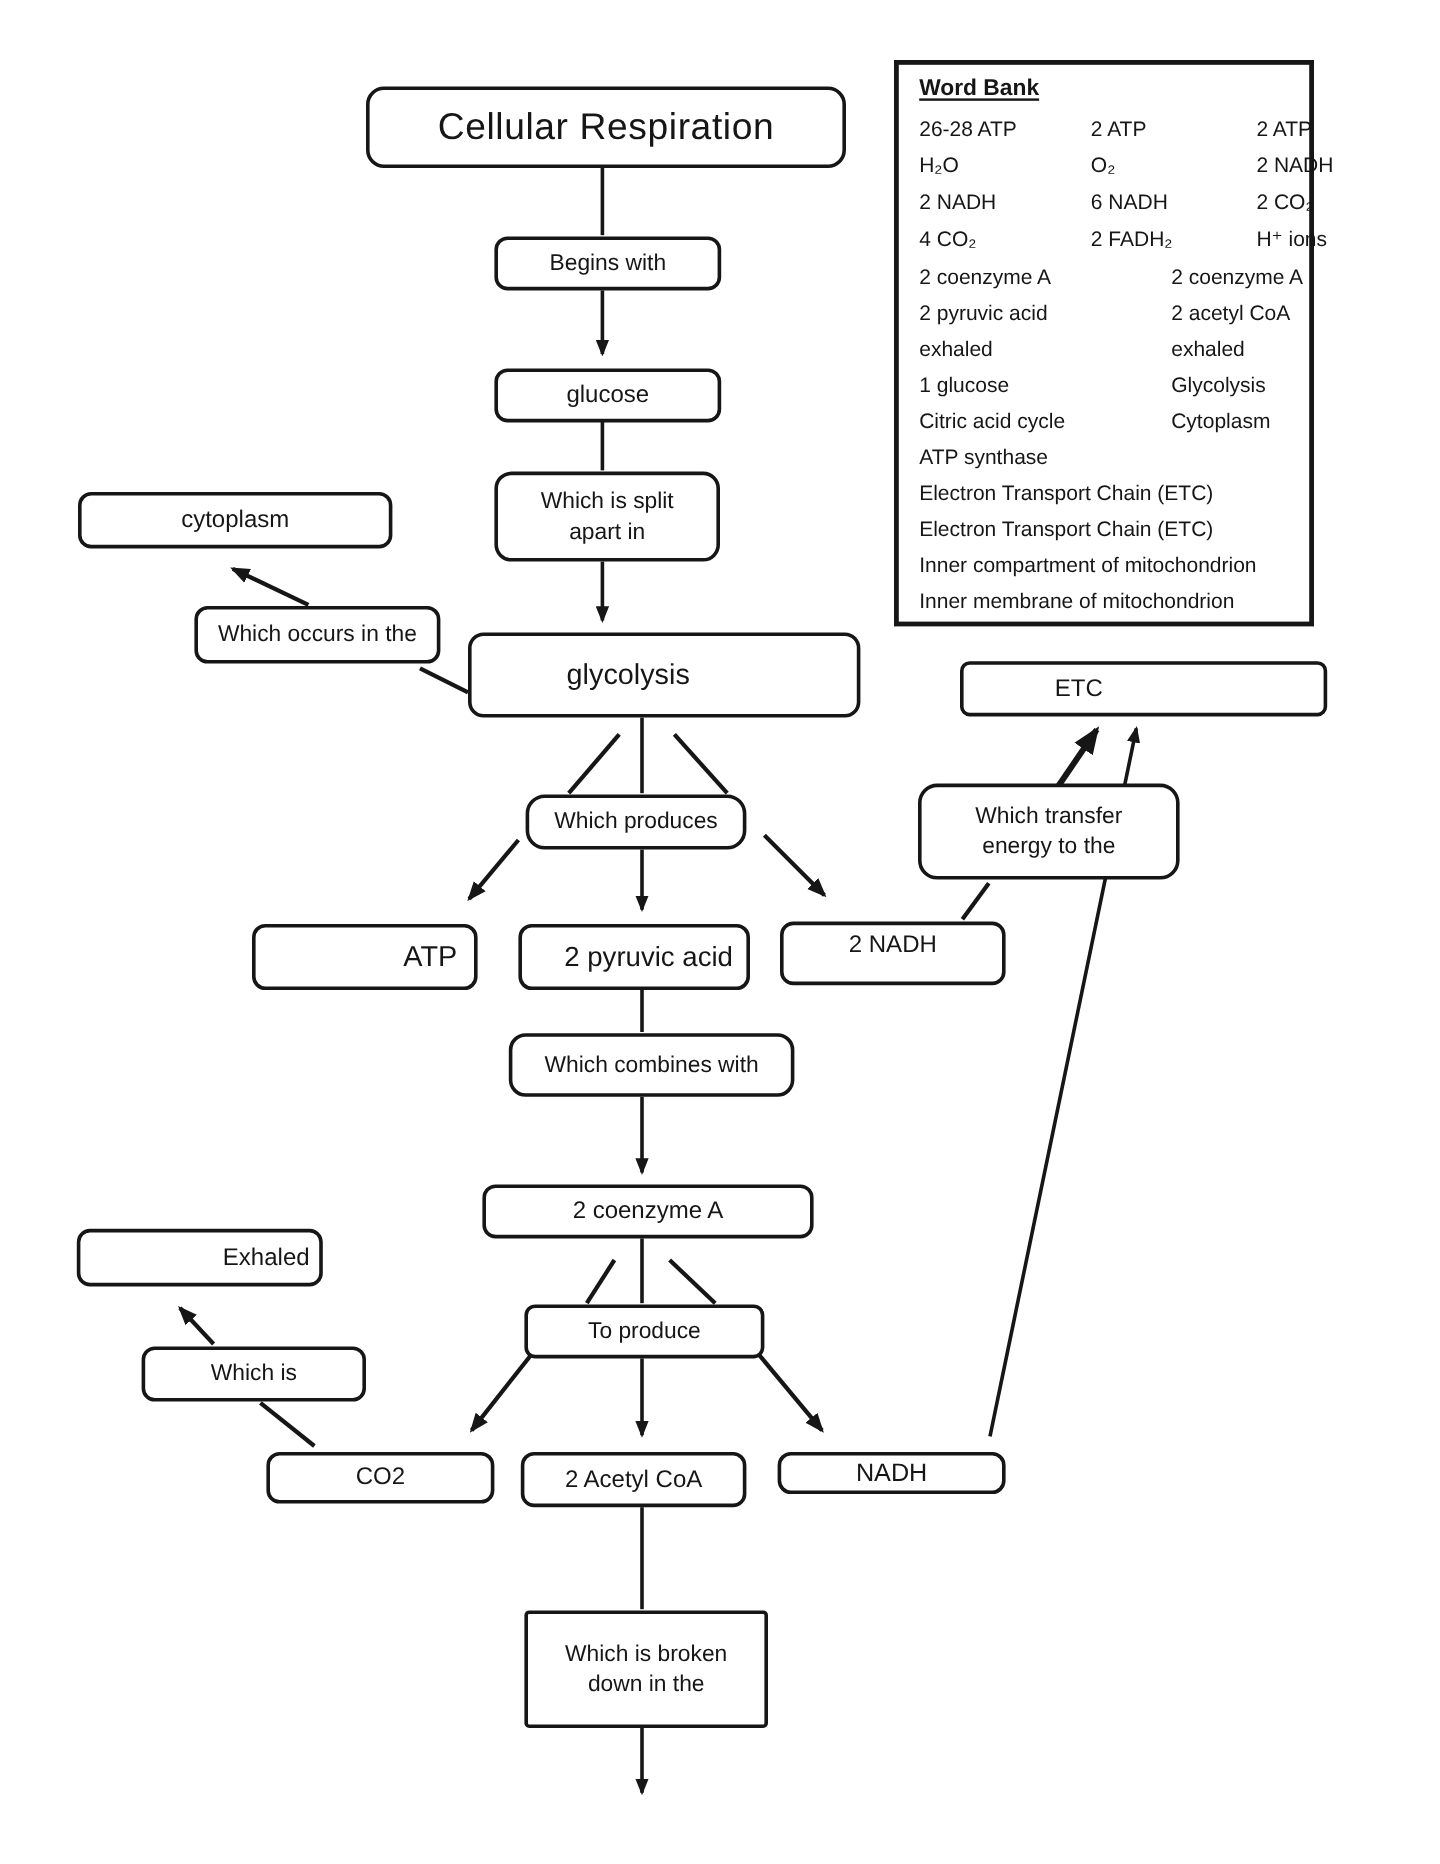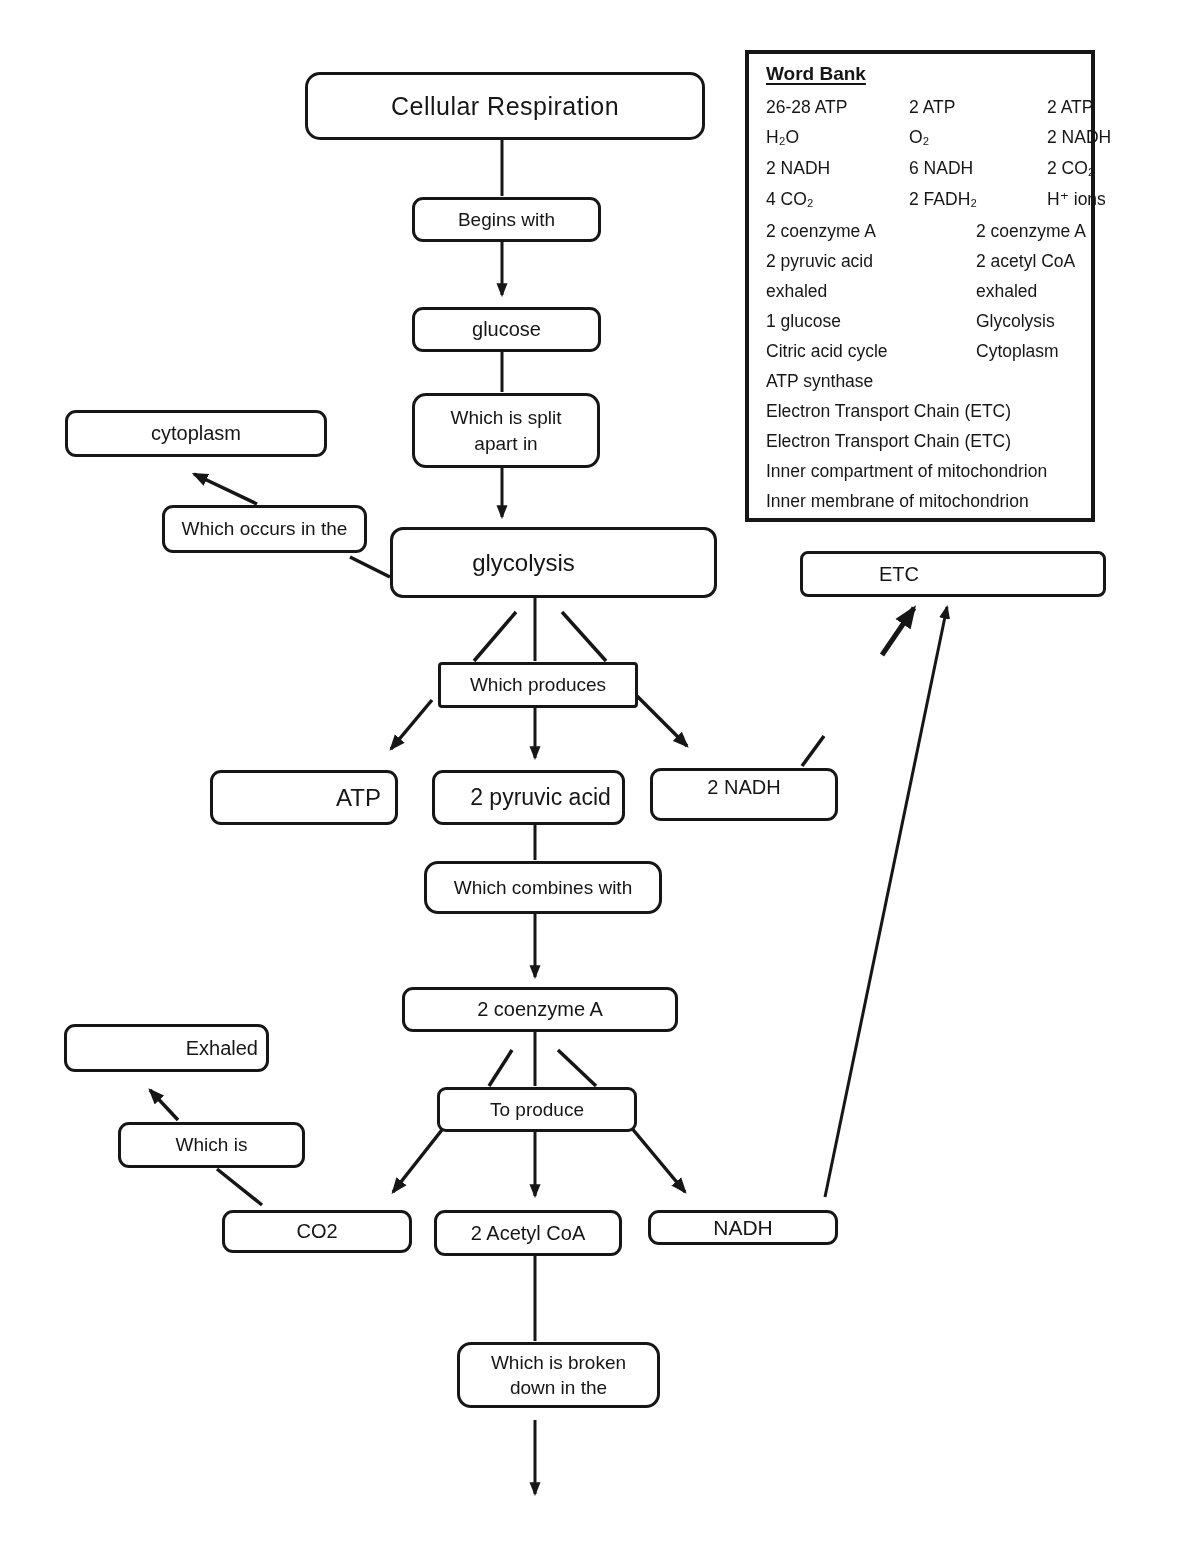--- a/index.html
+++ b/index.html
@@ -27,21 +27,21 @@
     border-radius: 11px;
     display: flex;
     align-items: center;
     justify-content: center;
     text-align: center;
     font-size: 19px;
     line-height: 1.32;
     color: #161616;
   }
   .node.answer { font-size: 20px; }
-  .title-node { border-radius: 15px; font-size: 25px; letter-spacing: 0.5px; }
+  .title-node { border-radius: 15px; font-size: 31px; letter-spacing: 0.5px; }
   .multiline { flex-direction: column; }
   .align-right { justify-content: flex-end; padding-right: 14px; }
   .align-top { align-items: flex-start; padding-top: 3px; }
   .align-left { justify-content: flex-start; padding-left: 76px; }
   
   #wordbank {
     position: absolute;
     left: 745px; top: 50px;
     width: 350px; height: 472px;
     border: 4px solid #161616;
@@ -117,22 +117,26 @@
   </div>
 
   <div class="node answer" style="left:65px;top:410px;width:262px;height:47px">cytoplasm</div>
 
   <div class="node" style="left:162px;top:505px;width:205px;height:48px">Which occurs in the</div>
 
   <div class="node answer" style="left:390px;top:527px;width:327px;height:71px;font-size:24px;border-radius:13px;padding-right:60px">glycolysis</div>
 
   <div class="node answer align-left" style="left:800px;top:551px;width:306px;height:46px;border-radius:8px">ETC</div>
 
-
-  <div class="node" style="left:438px;top:662px;width:200px;height:46px;border-radius:4px">Which produces</div>
+  <div class="node multiline" style="left:765px;top:653px;width:218px;height:80px;border-radius:16px">
+    <span>Which transfer</span>
+    <span>energy to the</span>
+  </div>
+
+  <div class="node" style="left:438px;top:662px;width:184px;height:46px;border-radius:16px">Which produces</div>
 
   <div class="node answer align-right" style="left:210px;top:770px;width:188px;height:55px;font-size:24px">ATP</div>
 
   <div class="node answer" style="left:432px;top:770px;width:193px;height:55px;font-size:23px;padding-left:24px;white-space:nowrap">2 pyruvic acid</div>
 
   <div class="node answer align-top" style="left:650px;top:768px;width:188px;height:53px">2 NADH</div>
 
   <div class="node" style="left:424px;top:861px;width:238px;height:53px;border-radius:14px">Which combines with</div>
 
   <div class="node answer" style="left:402px;top:987px;width:276px;height:45px">2 coenzyme A</div>
@@ -142,21 +146,21 @@
   <div class="node" style="left:118px;top:1122px;width:187px;height:46px">Which is</div>
 
   <div class="node" style="left:437px;top:1087px;width:200px;height:45px;border-radius:9px">To produce</div>
 
   <div class="node answer" style="left:222px;top:1210px;width:190px;height:43px">CO2</div>
 
   <div class="node answer" style="left:434px;top:1210px;width:188px;height:46px">2 Acetyl CoA</div>
 
   <div class="node answer" style="left:648px;top:1210px;width:190px;height:35px;font-size:21px">NADH</div>
 
-  <div class="node multiline" style="left:457px;top:1342px;width:203px;height:66px;border-radius:14px">
+  <div class="node multiline" style="left:437px;top:1342px;width:203px;height:98px;border-radius:4px">
     <span>Which is broken</span>
     <span>down in the</span>
   </div>
 
   <div id="wordbank">
     <div class="wb-title">Word Bank</div>
 
     <div class="wb-row" style="top:40px">
       <span class="wb-c1">26-28 ATP</span>
       <span class="wb-c2">2 ATP</span>

